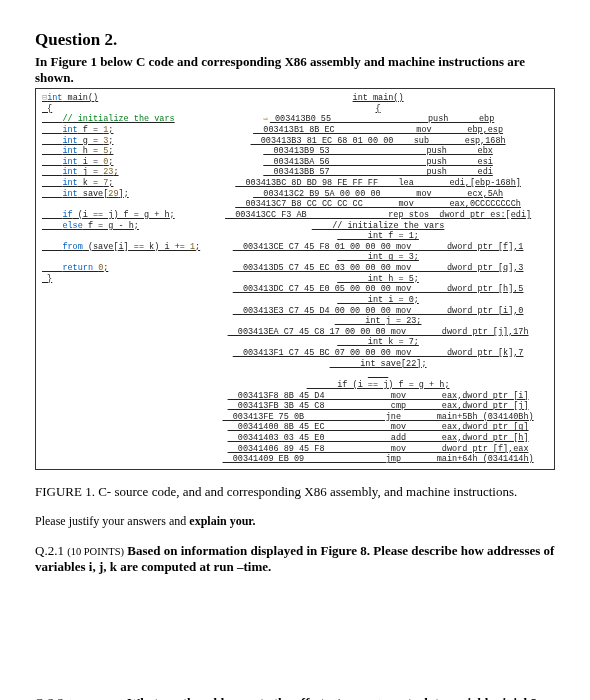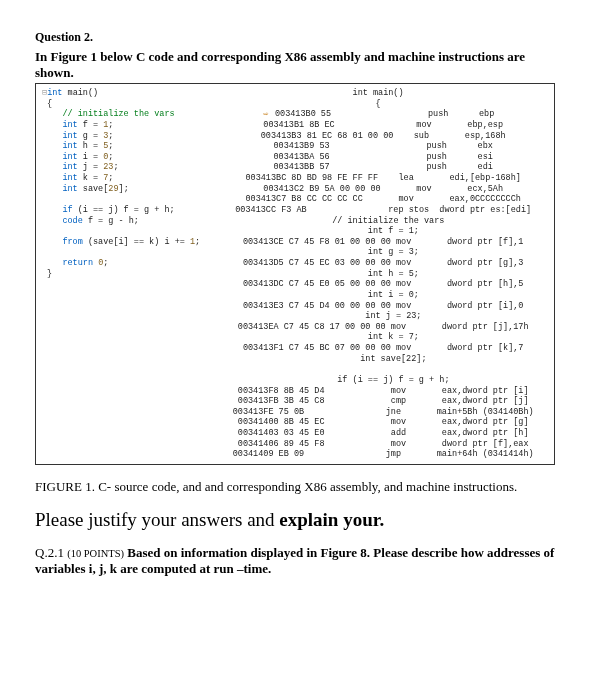--- a/index.html
+++ b/index.html
@@ -6,40 +6,41 @@
     margin: 0;
     padding: 30px 35px;
     font-family: 'Times New Roman', Times, serif;
     background: #fff;
     color: #000;
     width: 590px;
     box-sizing: border-box;
     font-size: 13px;
   }
   .q-title {
-    font-size: 12px;
+    font-size: 17px;
     font-weight: bold;
     margin-bottom: 4px;
   }
   .q-intro {
     font-size: 13px;
     margin-bottom: 2px;
   }
   .q-intro b { font-weight: bold; }
   .figure-box {
     border: 1px solid #333;
     padding: 4px 6px;
     font-family: Consolas, 'Courier New', monospace;
     font-size: 8.5px;
     line-height: 1.25;
     color: #222;
     display: flex;
     gap: 8px;
     overflow: hidden;
     background: #fff;
+    text-decoration: underline;
   }
   .left-code {
     flex: 0 0 155px;
     white-space: pre;
   }
   .right-code {
     flex: 1;
     white-space: pre;
     text-align: center;
   }
@@ -51,21 +52,21 @@
     display: inline-block;
     width: 8px;
   }
   .caption {
     font-size: 13px;
     margin-top: 14px;
     margin-bottom: 14px;
     font-weight: normal;
   }
   .plain {
-    font-size: 19px;
+    font-size: 12px;
     margin-bottom: 14px;
   }
   .subq {
     font-size: 13px;
     margin-top: 10px;
   }
   .sp { font-size: 10.5px; }
   .gap { height: 110px; }
 </style>
 </head>
@@ -82,21 +83,21 @@
     <span class="cm">// initialize the vars</span>
     <span class="kw">int</span> f = <span class="num">1</span>;
     <span class="kw">int</span> g = <span class="num">3</span>;
     <span class="kw">int</span> h = <span class="num">5</span>;
     <span class="kw">int</span> i = <span class="num">0</span>;
     <span class="kw">int</span> j = <span class="num">23</span>;
     <span class="kw">int</span> k = <span class="num">7</span>;
     <span class="kw">int</span> save[<span class="num">29</span>];
 
     <span class="kw">if</span> (i == j) f = g + h;
-    <span class="kw">code</span> f = g - h;
+    <span class="kw">else</span> f = g - h;
 
     <span class="kw">from</span> (save[i] == k) i += <span class="num">1</span>;
 
     <span class="kw">return</span> <span class="num">0</span>;
  }</div>
   <div class="right-code" id="asm-src">int main()
 {
 <span class="arrow">⇨</span> 003413B0 55                   push      ebp
   003413B1 8B EC                mov       ebp,esp
   003413B3 81 EC 68 01 00 00    sub       esp,168h

